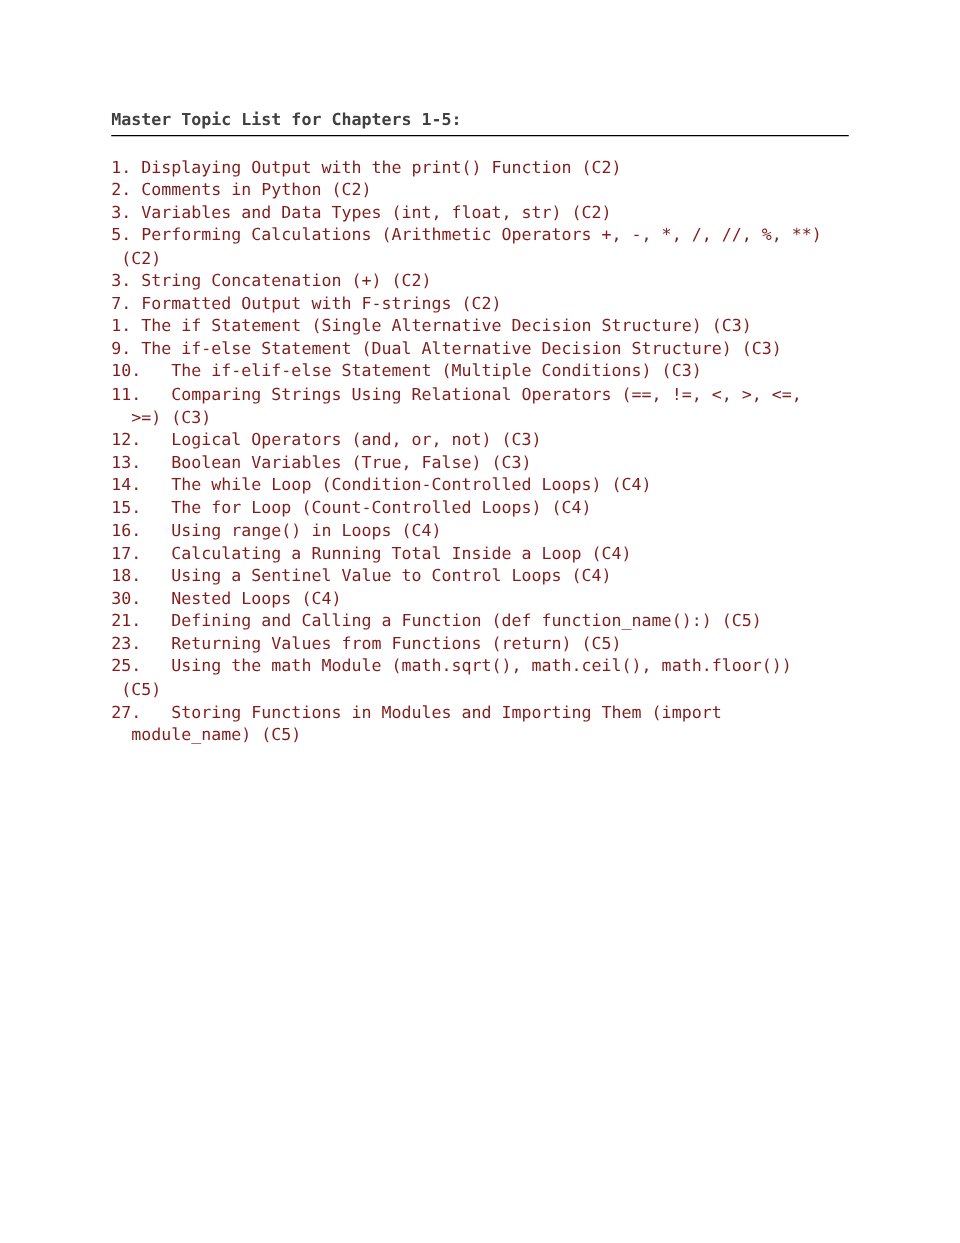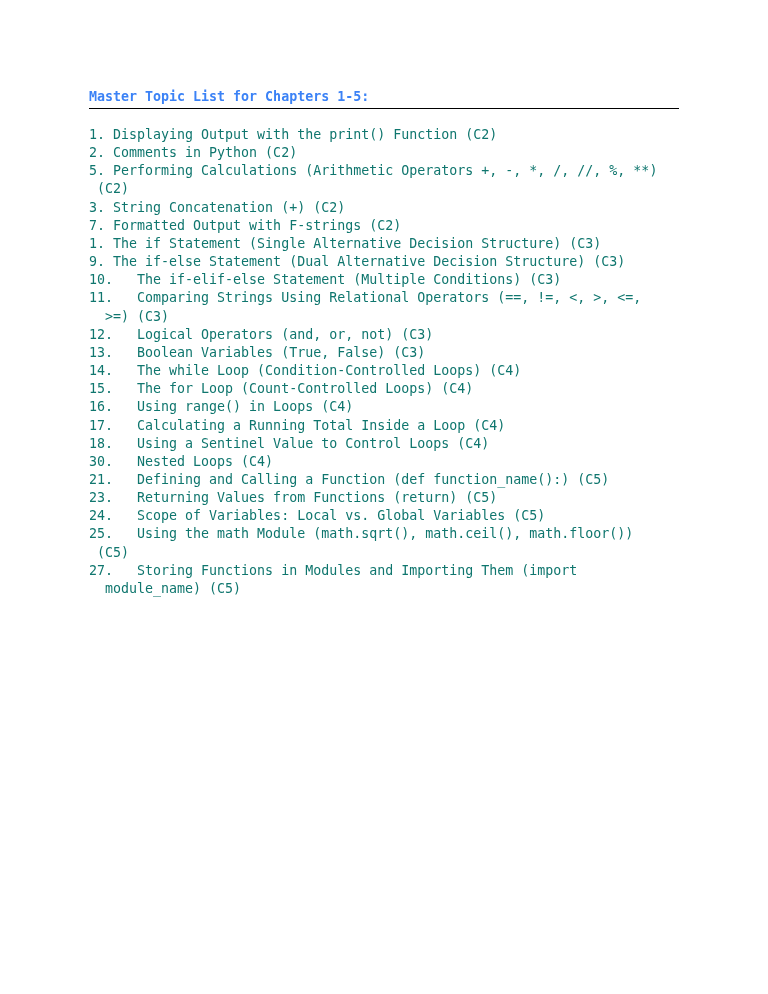--- a/index.html
+++ b/index.html
@@ -17,69 +17,69 @@
     overflow: hidden;
   }
   .doc-title {
     position: absolute;
     left: 89px;
     top: 89px;
     font-size: 13.3px;
     font-weight: bold;
     letter-spacing: 0;
     white-space: pre;
-    color: #3b82f6;
+    color: #404040;
   }
   .title-rule {
     position: absolute;
     left: 89px;
     top: 108px;
     width: 590px;
     height: 0;
     border-top: 1.6px solid #000000;
   }
   .topic-list {
     position: absolute;
     left: 89px;
     top: 126px;
     font-size: 13.3px;
     line-height: 18.15px;
-    color: #0f766e;
+    color: #7f1d1d;
   }
   .line {
     white-space: pre;
   }
 </style>
 </head>
 <body>
 
 <div class="page">
   <div class="doc-title">Master Topic List for Chapters 1-5:</div>
   <div class="title-rule"></div>
   <div class="topic-list">
       <div class="line">1. Displaying Output with the print() Function (C2)</div>
       <div class="line">2. Comments in Python (C2)</div>
+      <div class="line">3. Variables and Data Types (int, float, str) (C2)</div>
       <div class="line">5. Performing Calculations (Arithmetic Operators +, -, *, /, //, %, **)</div>
       <div class="line"> (C2)</div>
       <div class="line">3. String Concatenation (+) (C2)</div>
       <div class="line">7. Formatted Output with F-strings (C2)</div>
       <div class="line">1. The if Statement (Single Alternative Decision Structure) (C3)</div>
       <div class="line">9. The if-else Statement (Dual Alternative Decision Structure) (C3)</div>
       <div class="line">10.   The if-elif-else Statement (Multiple Conditions) (C3)</div>
       <div class="line">11.   Comparing Strings Using Relational Operators (==, !=, &lt;, &gt;, &lt;=,</div>
       <div class="line">  &gt;=) (C3)</div>
       <div class="line">12.   Logical Operators (and, or, not) (C3)</div>
       <div class="line">13.   Boolean Variables (True, False) (C3)</div>
       <div class="line">14.   The while Loop (Condition-Controlled Loops) (C4)</div>
       <div class="line">15.   The for Loop (Count-Controlled Loops) (C4)</div>
       <div class="line">16.   Using range() in Loops (C4)</div>
       <div class="line">17.   Calculating a Running Total Inside a Loop (C4)</div>
       <div class="line">18.   Using a Sentinel Value to Control Loops (C4)</div>
       <div class="line">30.   Nested Loops (C4)</div>
       <div class="line">21.   Defining and Calling a Function (def function_name():) (C5)</div>
       <div class="line">23.   Returning Values from Functions (return) (C5)</div>
-      <div class="line">24.   Scope of Variables: Local vs. Global Variables (C5)</div>
       <div class="line">25.   Using the math Module (math.sqrt(), math.ceil(), math.floor())</div>
       <div class="line"> (C5)</div>
       <div class="line">27.   Storing Functions in Modules and Importing Them (import</div>
       <div class="line">  module_name) (C5)</div>
     </div>
 </div>
 
 </body></html>

